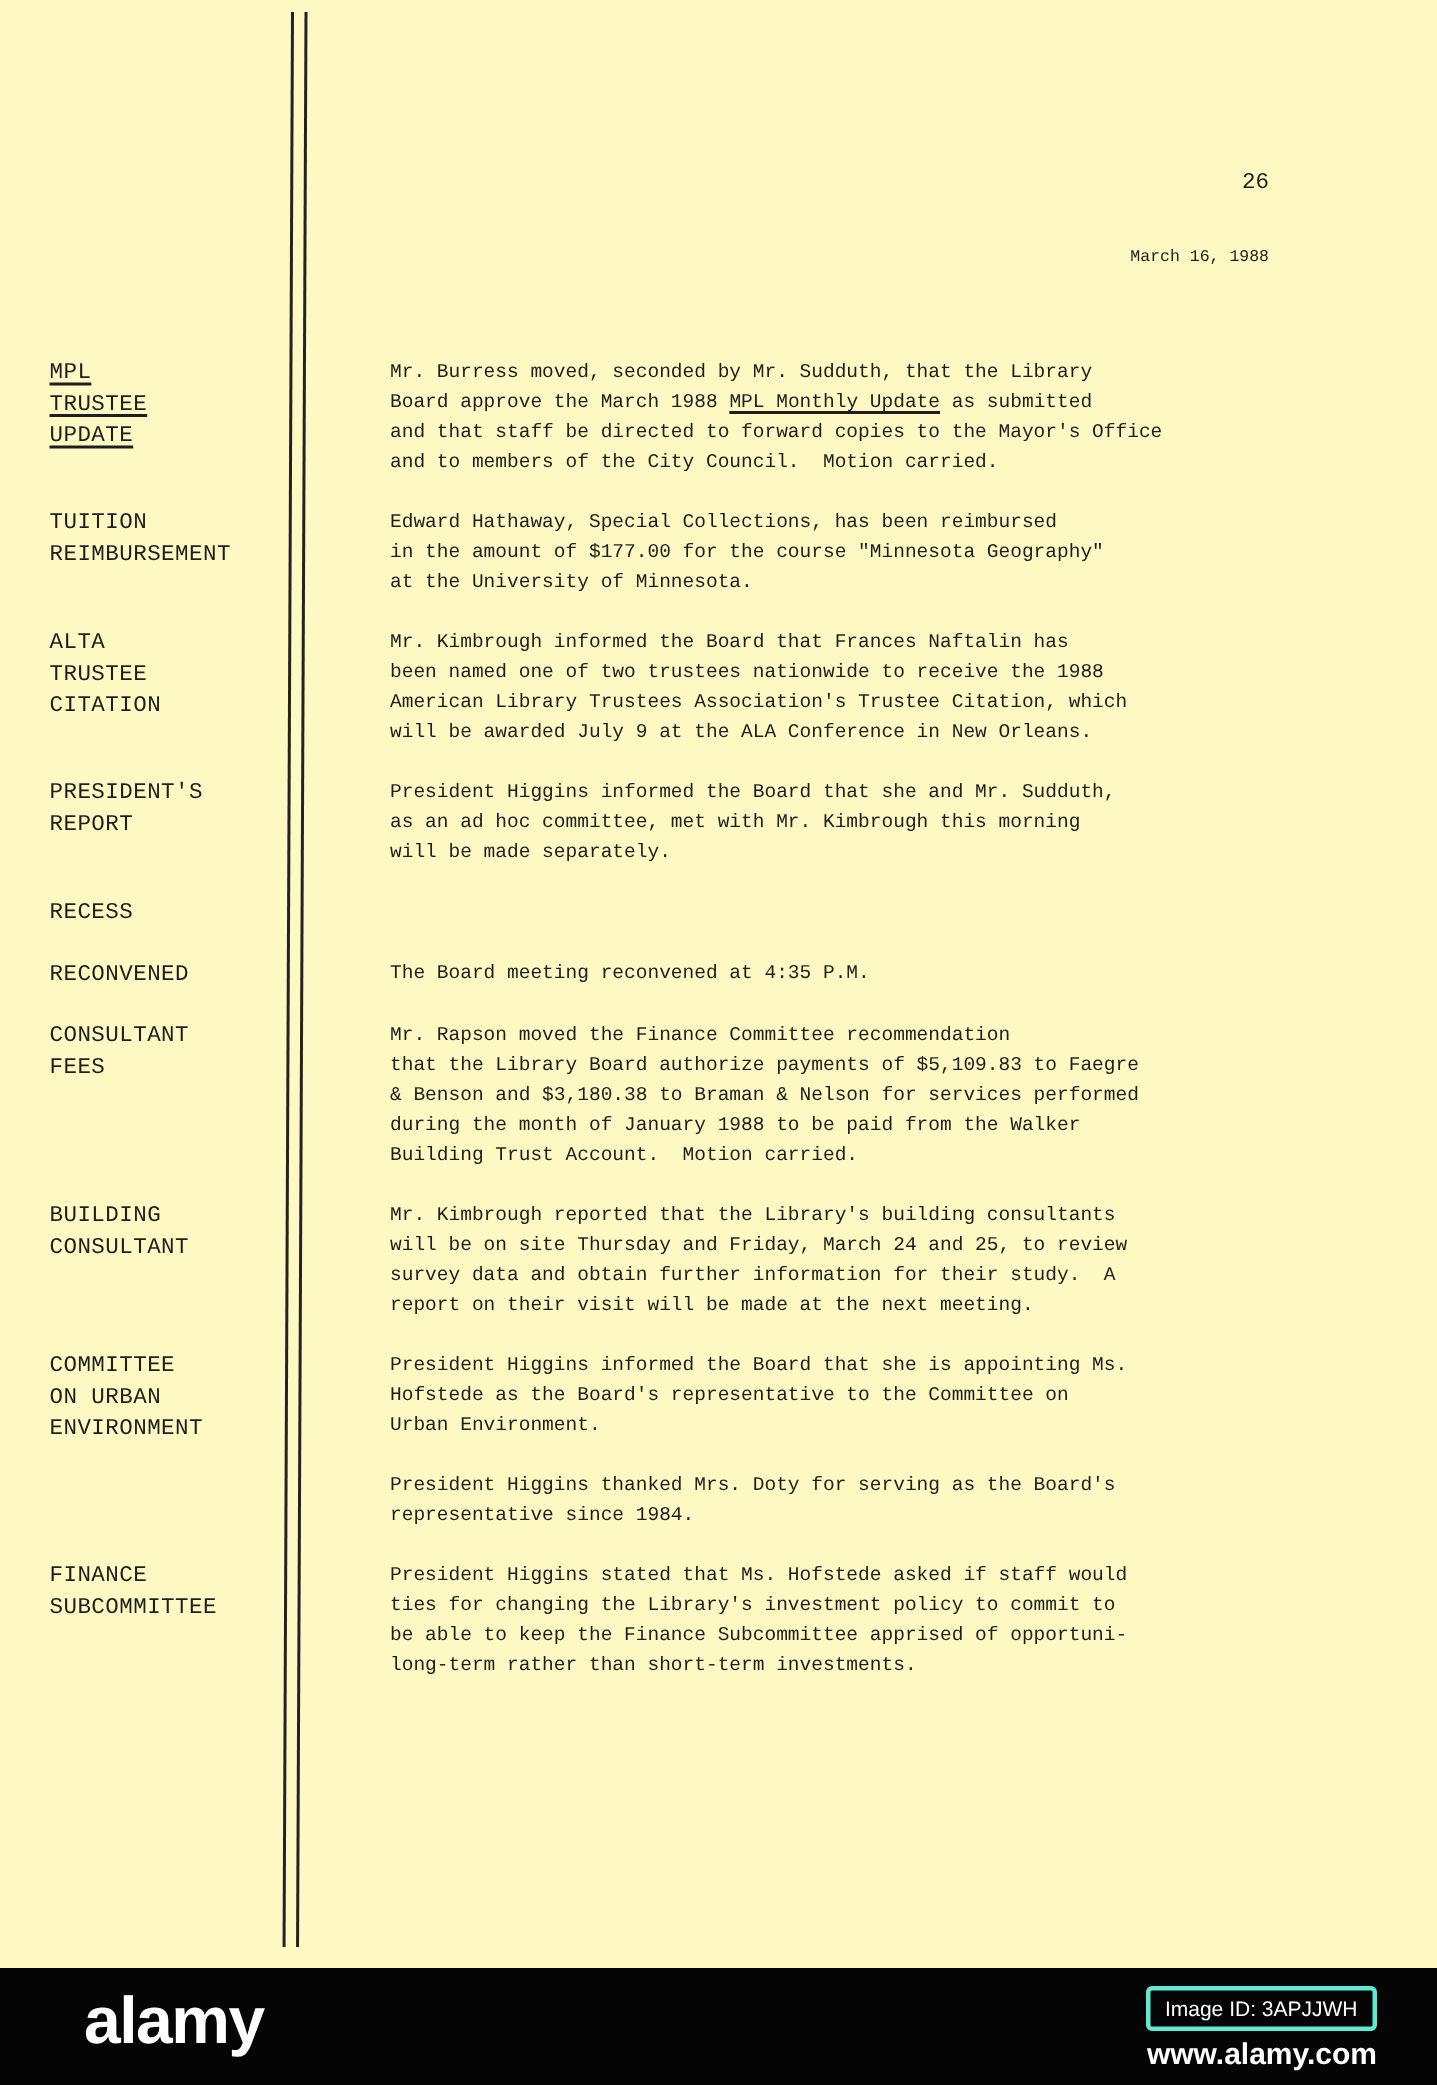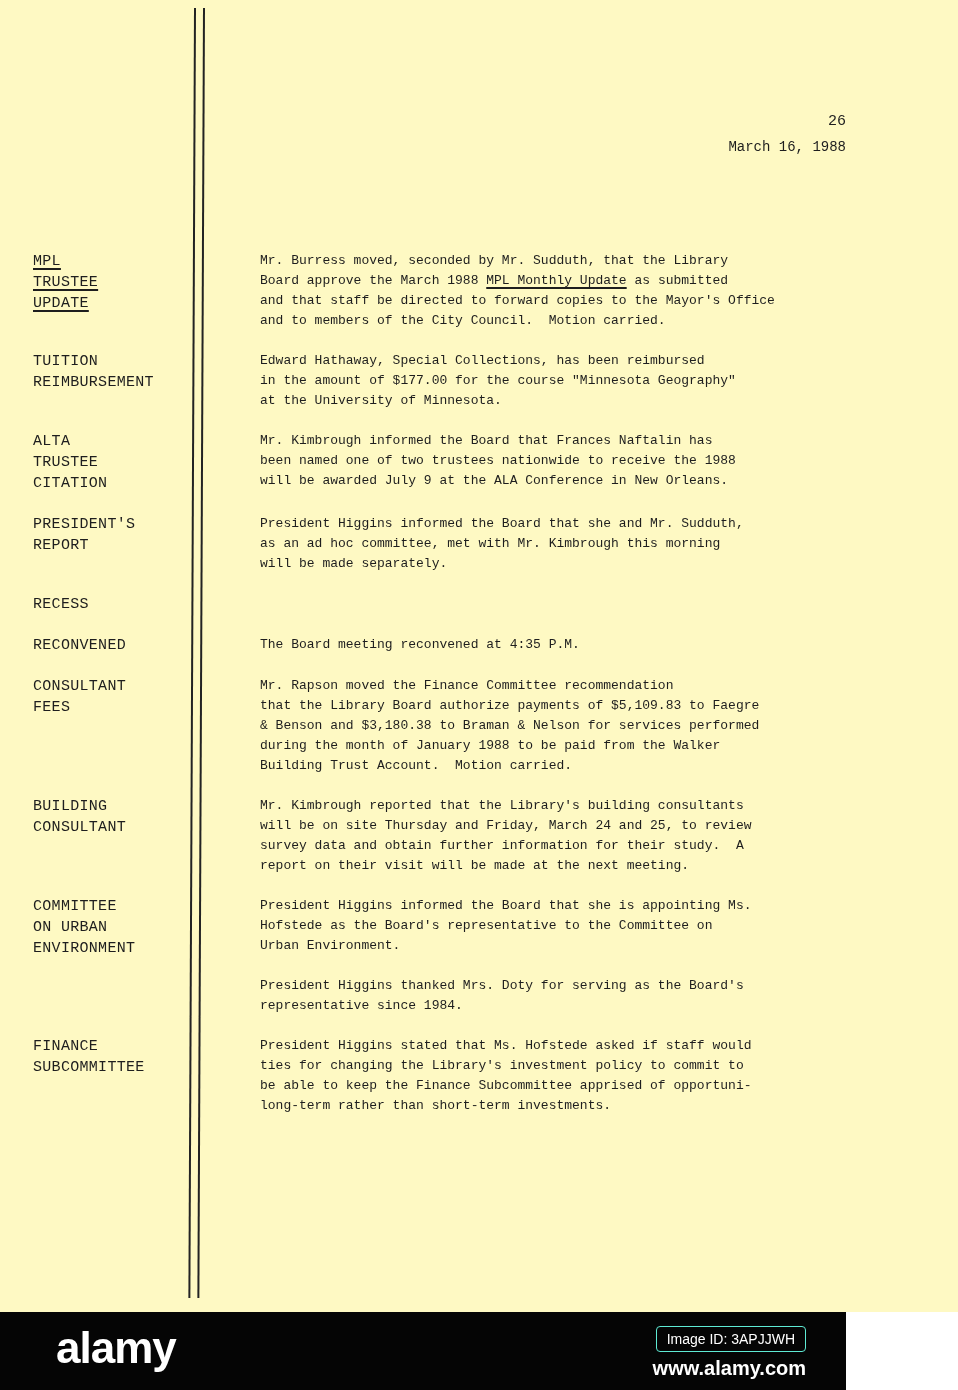--- a/index.html
+++ b/index.html
@@ -24,27 +24,26 @@
     border-left:2px solid #232323;
     border-right:2px solid #232323;
     transform:rotate(0.25deg);
     transform-origin:50% 0;
   }
   .pageno {
     position:absolute; top:112px; right:112px;
     font-size:15px; line-height:20px;
   }
   .date {
-    position:absolute; top:137px; right:112px;
-    font-size:14px; line-height:20px;
+    position:absolute; top:162px; right:112px;
+    font-size:11px; line-height:20px;
   }
   .sections {
     position:absolute; top:238px; left:0; width:958px;
     padding-left:33px;
-    margin-top:13px;
   }
   .section { display:flex; margin-bottom:20px; }
   .heading {
     flex:0 0 227px; width:227px;
     font-size:15px; line-height:21px;
     letter-spacing:0.3px;
   }
   .heading-line { white-space:pre; }
   .bodycol { width:620px; }
   .para + .para { margin-top:20px; }
@@ -52,39 +51,39 @@
     white-space:pre;
     font-size:13px; line-height:20px;
   }
   .u {
     text-decoration:underline;
     text-underline-offset:3px;
     text-decoration-thickness:1.5px;
   }
   
   .footer {
-    width:846px; height:78px;
+    width:958px; height:78px;
     background:#050505;
     display:flex; align-items:center; justify-content:space-between;
     padding:0 40px 0 56px;
     font-family:"Liberation Sans","DejaVu Sans",sans-serif;
   }
   .brand {
     color:#ffffff;
     font-size:44px; font-weight:bold;
     letter-spacing:-1px;
     line-height:1;
     padding-bottom:6px;
   }
   .meta {
     display:flex; flex-direction:column; align-items:flex-end; gap:7px;
     color:#ffffff;
   }
   .image-id {
-    border:1px solid #5eead4; border-radius:4px;
+    border:3px solid #5eead4; border-radius:4px;
     padding:3px 10px;
     font-size:14px; line-height:18px;
   }
   .url { font-size:20px; font-weight:bold; line-height:18px; }
 </style>
 </head>
 <body>
 
 <div class="sheet">
   <div class="margin-rules"></div>
@@ -122,20 +121,21 @@
       <div class="section">
         <div class="heading">
           <div class="heading-line">ALTA</div>
           <div class="heading-line">TRUSTEE</div>
           <div class="heading-line">CITATION</div>
         </div>
         <div class="bodycol">
           <div class="para">
             <div class="line"><span>Mr. Kimbrough informed the Board that Frances Naftalin has</span></div>
             <div class="line"><span>been named one of two trustees nationwide to receive the 1988</span></div>
+            <div class="line"><span>American Library Trustees Association's Trustee Citation, which</span></div>
             <div class="line"><span>will be awarded July 9 at the ALA Conference in New Orleans.</span></div>
           </div>
         </div>
       </div>
       <div class="section">
         <div class="heading">
           <div class="heading-line">PRESIDENT'S</div>
           <div class="heading-line">REPORT</div>
         </div>
         <div class="bodycol">

